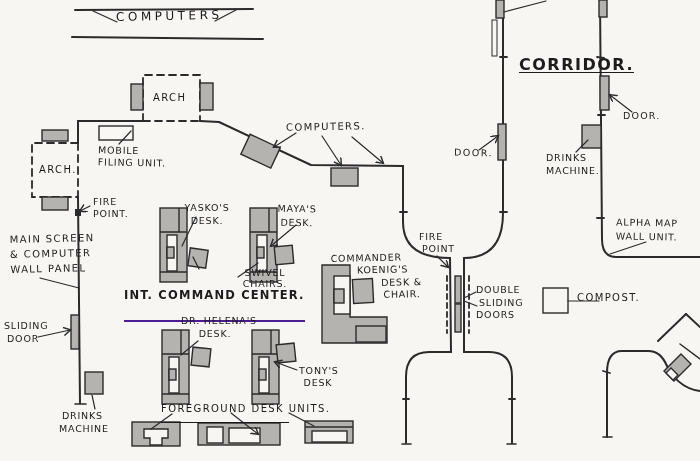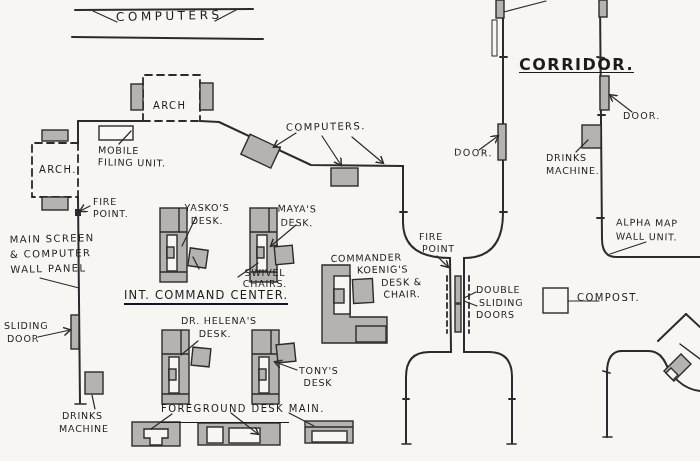--- a/index.html
+++ b/index.html
@@ -4,22 +4,22 @@
 <style>
   html,body{margin:0;padding:0;background:#e9e8e4;}
   #stage{position:relative;width:700px;height:461px;background:#f7f6f2;overflow:hidden;
          font-family:"DejaVu Sans", sans-serif;}
   svg{position:absolute;left:0;top:0;}
   .lbl{position:absolute;color:#1c1c1c;font-size:9.5px;letter-spacing:.8px;
        line-height:11.5px;white-space:nowrap;font-family:"DejaVu Sans",sans-serif;}
   .lbl span{display:block;}
   .big{font-size:12px;letter-spacing:3.5px;}
   .mid{font-size:10px;letter-spacing:1.4px;}
-  .title{font-size:11.5px;font-weight:normal;letter-spacing:1.2px;
-         border-bottom:2px solid #0f172a;padding-bottom:1px;}
+  .title{font-size:11.5px;font-weight:bold;letter-spacing:1.2px;
+         border-bottom:2px solid #4c1d95;padding-bottom:18px;}
   .title2{font-size:16px;font-weight:bold;letter-spacing:1.5px;
           border-bottom:1.6px solid #1c1c1c;padding-bottom:1px;}
   .ctr{text-align:center;}
   .rA{transform:rotate(-1.2deg);}
   .rB{transform:rotate(1.1deg);}
   .k1{margin-left:26px;} .k2{margin-left:50px;} .k3{margin-left:52px;}
   .ind2{margin-left:3px;}
   .inline span{display:inline;}
   .ul{border-bottom:1.5px solid #1c1c1c;padding-bottom:8px;}
 </style>
@@ -225,21 +225,21 @@
       <path d="M231,413 L258,434" marker-end="url(#ah)"></path>
       <path d="M289,413 L314,426"></path>
     </g>
   </g>
 </svg>
 
   <div class="lbl big rA" style="left:116px;top:11px;">
       <span>COMPUTERS</span>
     </div>
 
-  <div class="lbl mid" style="left:153px;top:100px;">
+  <div class="lbl mid" style="left:153px;top:92px;">
       <span>ARCH</span>
     </div>
 
   <div class="lbl mid" style="left:39px;top:164px;">
       <span>ARCH.</span>
     </div>
 
   <div class="lbl rB" style="left:98px;top:145px;">
     <span>MOBILE</span>
       <span>FILING UNIT.</span>
@@ -290,21 +290,21 @@
   </div>
 
   <div class="lbl rA" style="left:331px;top:252px;line-height:12.3px;">
     <span>COMMANDER</span>
     <span class="k1">KOENIG'S</span>
     <span class="k2">DESK &amp;</span>
     <span class="k3">CHAIR.</span>
   </div>
 
   <div class="lbl mid inline" style="left:161px;top:403px;">
-    <span class="ul">FOREGROUND DESK </span><span>MAIN.</span>
+    <span class="ul">FOREGROUND DESK </span><span>UNITS.</span>
   </div>
 
   <div class="lbl" style="left:419px;top:231px;">
     <span>FIRE</span>
       <span class="ind2">POINT</span>
   </div>
 
   <div class="lbl" style="left:476px;top:284px;line-height:12.5px;">
     <span>DOUBLE</span>
     <span class="ind2">SLIDING</span>

